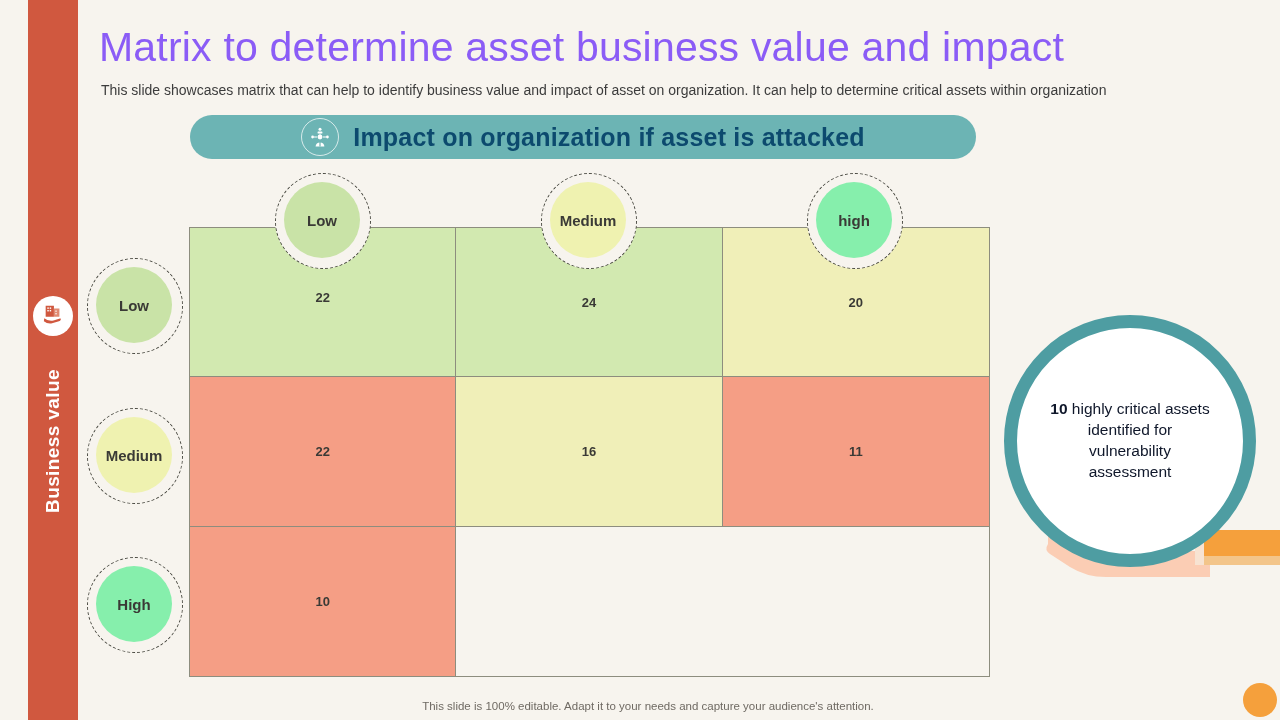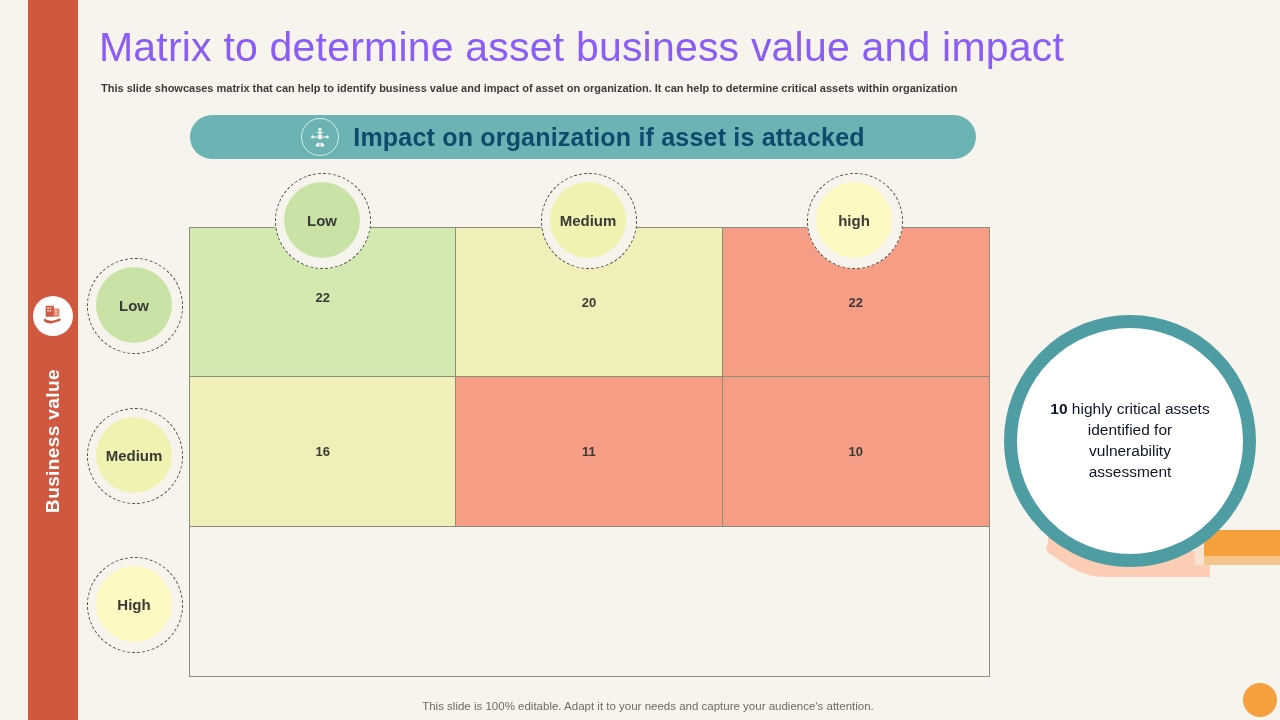--- a/index.html
+++ b/index.html
@@ -58,24 +58,23 @@
     font-size: 41px;
     color: #8b5cf6;
     letter-spacing: .2px;
     font-weight: normal;
     white-space: nowrap;
   }
   .page-subtitle {
     position: absolute;
     left: 101px;
     top: 82px;
-    font-size: 11px;
+    font-size: 14px;
     color: #3c3c3c;
     white-space: nowrap;
-    font-weight: bold;
   }
 
   
   .banner {
     position: absolute;
     left: 190px;
     top: 115px;
     width: 786px;
     height: 44px;
     background: #6cb4b4;
@@ -153,21 +152,21 @@
     position: absolute;
     width: 94px;
     height: 94px;
     border-radius: 50%;
     border: 1.6px dashed #4a4a42;
     z-index: 3;
     background: #f7f4ee;
   }
   .b-green  { background: #c9e3a7; }
   .b-yellow { background: #eff2b0; }
-  .b-red    { background: #fef9c3; }
+  .b-red    { background: #86efac; }
 
   
   .ring-col-1 { left: 275px; top: 173px; }
   .badge-col-1 { left: 284px; top: 182px; }
   .ring-col-2 { left: 541px; top: 173px; }
   .badge-col-2 { left: 550px; top: 182px; }
   .ring-col-3 { left: 807px; top: 173px; }
   .badge-col-3 { left: 816px; top: 182px; }
 
   
@@ -275,20 +274,21 @@
       <rect x="11.5" y="8.6" width="1" height="1.2" fill="#ffffff"></rect>
       <path d="M7.6 21.5 q.4-4 4.4-4 t4.4 4 z" fill="#ffffff"></path>
       <rect x="11.4" y="16.6" width="1.2" height="4.9" fill="#6cb4b4"></rect>
     </svg>
   </span>
   <span class="banner-text">Impact on organization if asset is attacked</span>
 </div>
 
 <div class="matrix">
   <div class="cell row1 c-green">22</div>
+  <div class="cell c-green">24</div>
   <div class="cell c-yellow">20</div>
   <div class="cell c-red">22</div>
   <div class="cell c-yellow">16</div>
   <div class="cell c-red">11</div>
   <div class="cell c-red">10</div>
 </div>
 
 <div class="badge-ring ring-col-1"></div>
 <div class="badge b-green badge-col-1">Low</div>
 

